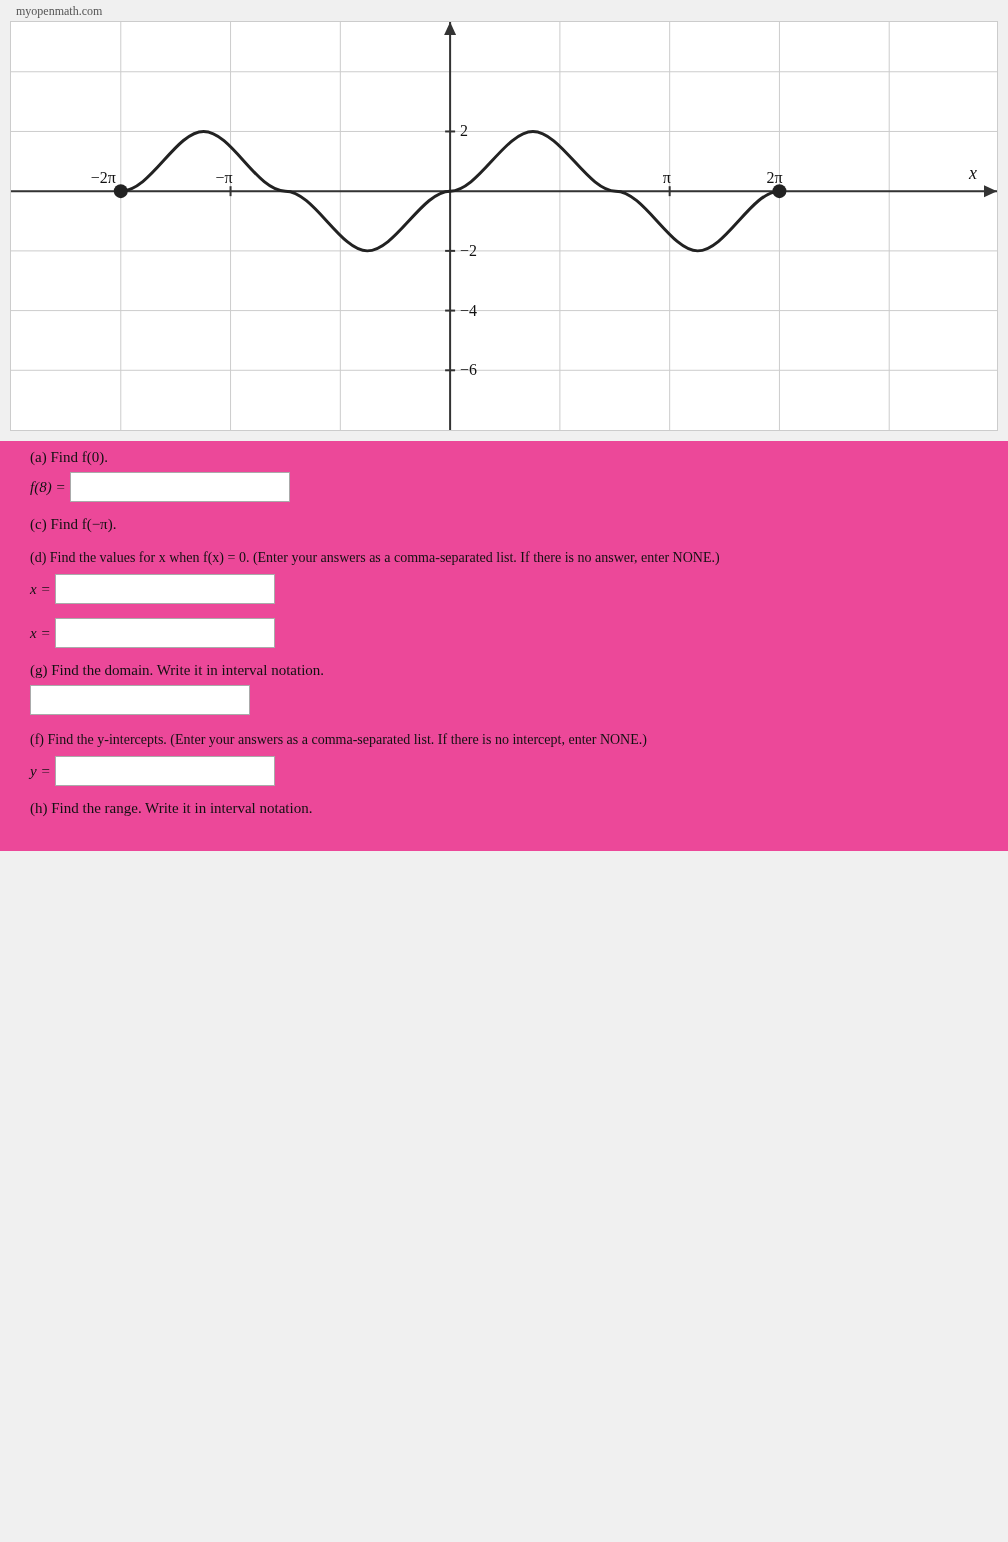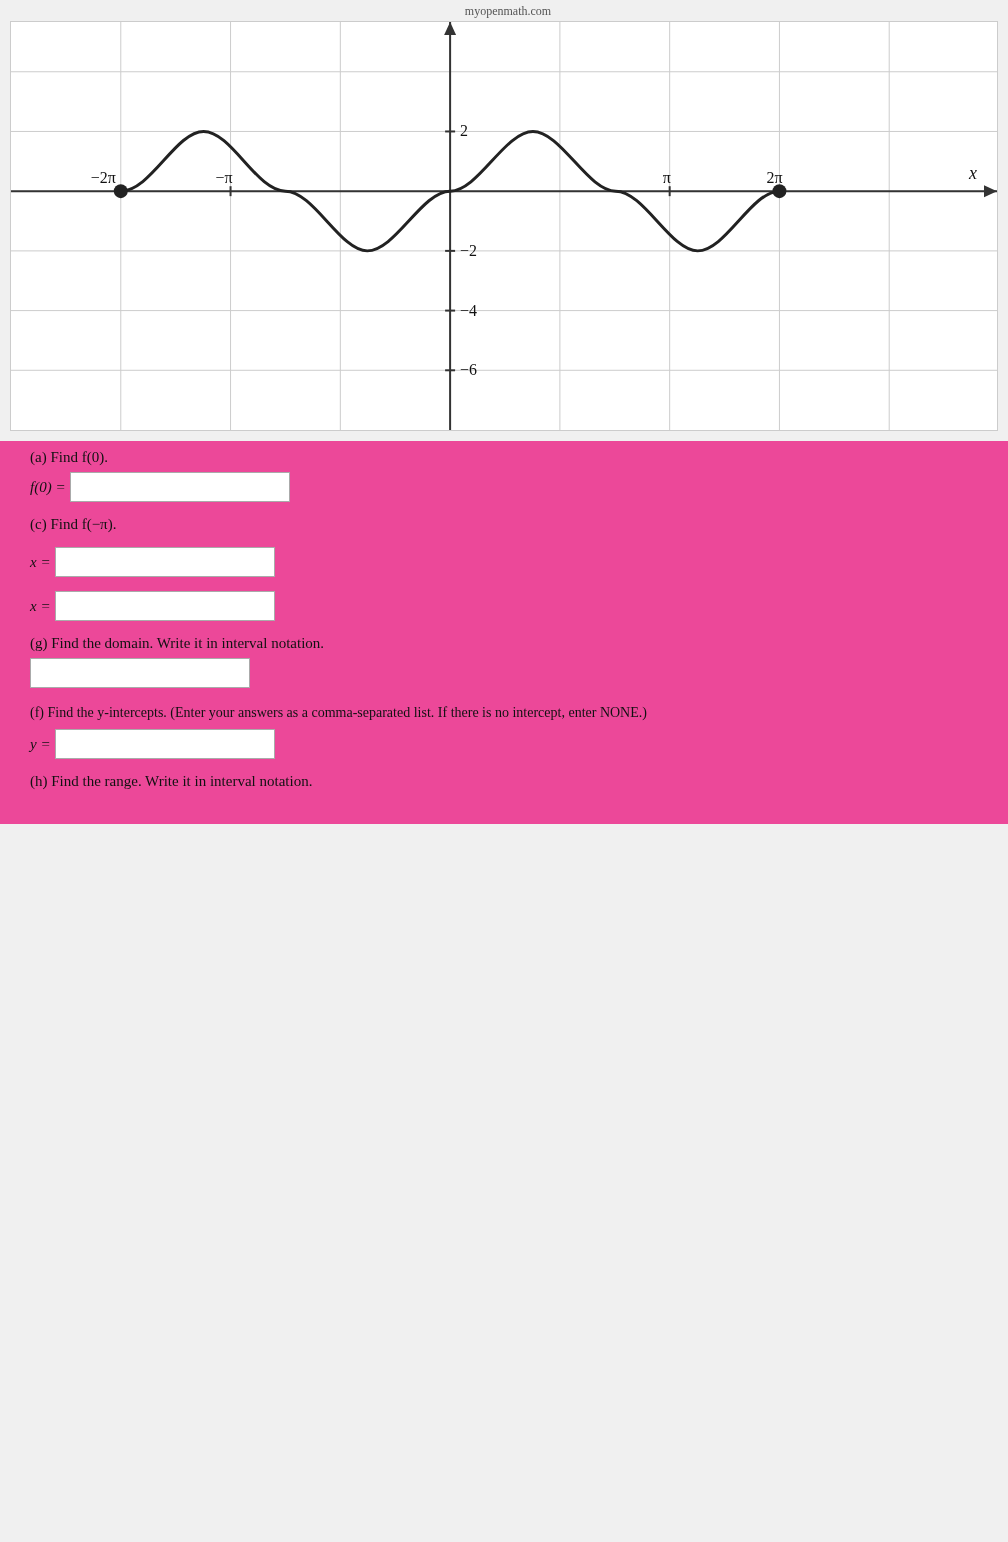--- a/index.html
+++ b/index.html
@@ -11,24 +11,24 @@
       width: 1008px;
       min-height: 1542px;
     }
     .page-container {
       background: #f0f0f0;
       width: 1008px;
       min-height: 1542px;
       padding: 0;
     }
     .site-header {
-      text-align: center;
+      text-align: left;
       font-size: 12px;
       color: #555;
-      padding: 4px 0 2px 8px;
+      padding: 4px 0 2px 16px;
       background: #f0f0f0;
     }
     .graph-area {
       background: #fff;
       border: 1px solid #ccc;
       margin: 0 10px 10px 10px;
       position: relative;
       height: 410px;
       overflow: hidden;
     }
@@ -164,33 +164,36 @@
     </svg>
   </div>
 
   <div class="content-area">
 
     <div class="question-block">
       <div class="question-label">
         <span>(a) Find f(0).</span>
       </div>
       <div class="input-row">
-        <span class="eq-label">f(0) =</span>
+        <span class="eq-label">f(8) =</span>
         <input type="text" class="answer-input" style="">
       </div>
     </div>
 
 
     <div class="question-block">
       <div class="question-label">
         <span>(c) Find f(−π).</span>
       </div>
     </div>
 
     <div class="question-block">
+      <div class="question-label note-text">
+        <span>(d) Find the values for x when f(x) = 0. (Enter your answers as a comma-separated list. If there is no answer, enter NONE.)</span>
+      </div>
       <div class="input-row">
         <span class="eq-label">x =</span>
         <input type="text" class="answer-input" style="">
       </div>
     </div>
 
     <div class="question-block">
       <div class="input-row">
         <span class="eq-label">x =</span>
         <input type="text" class="answer-input" style="">

